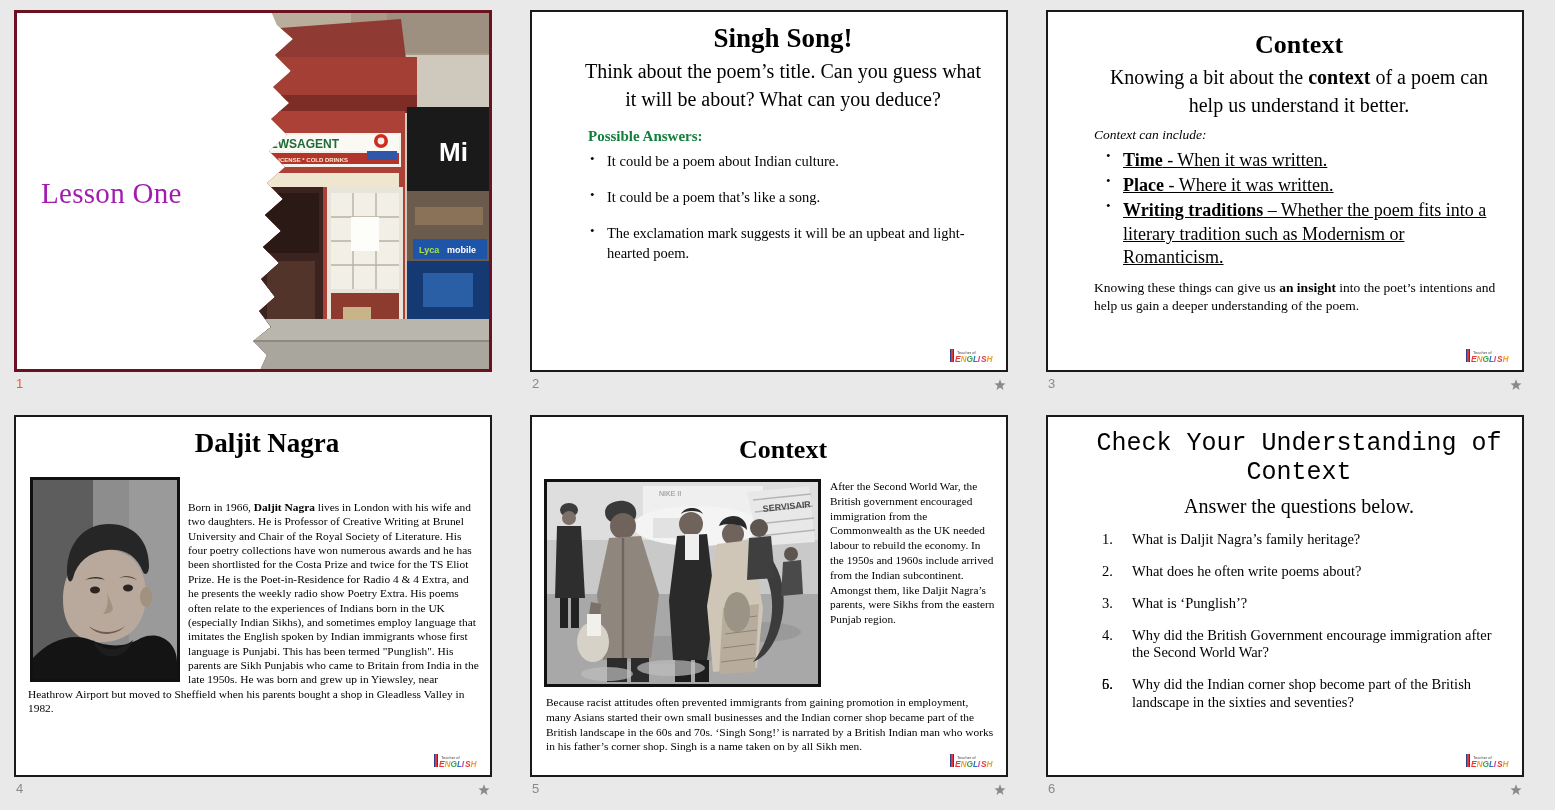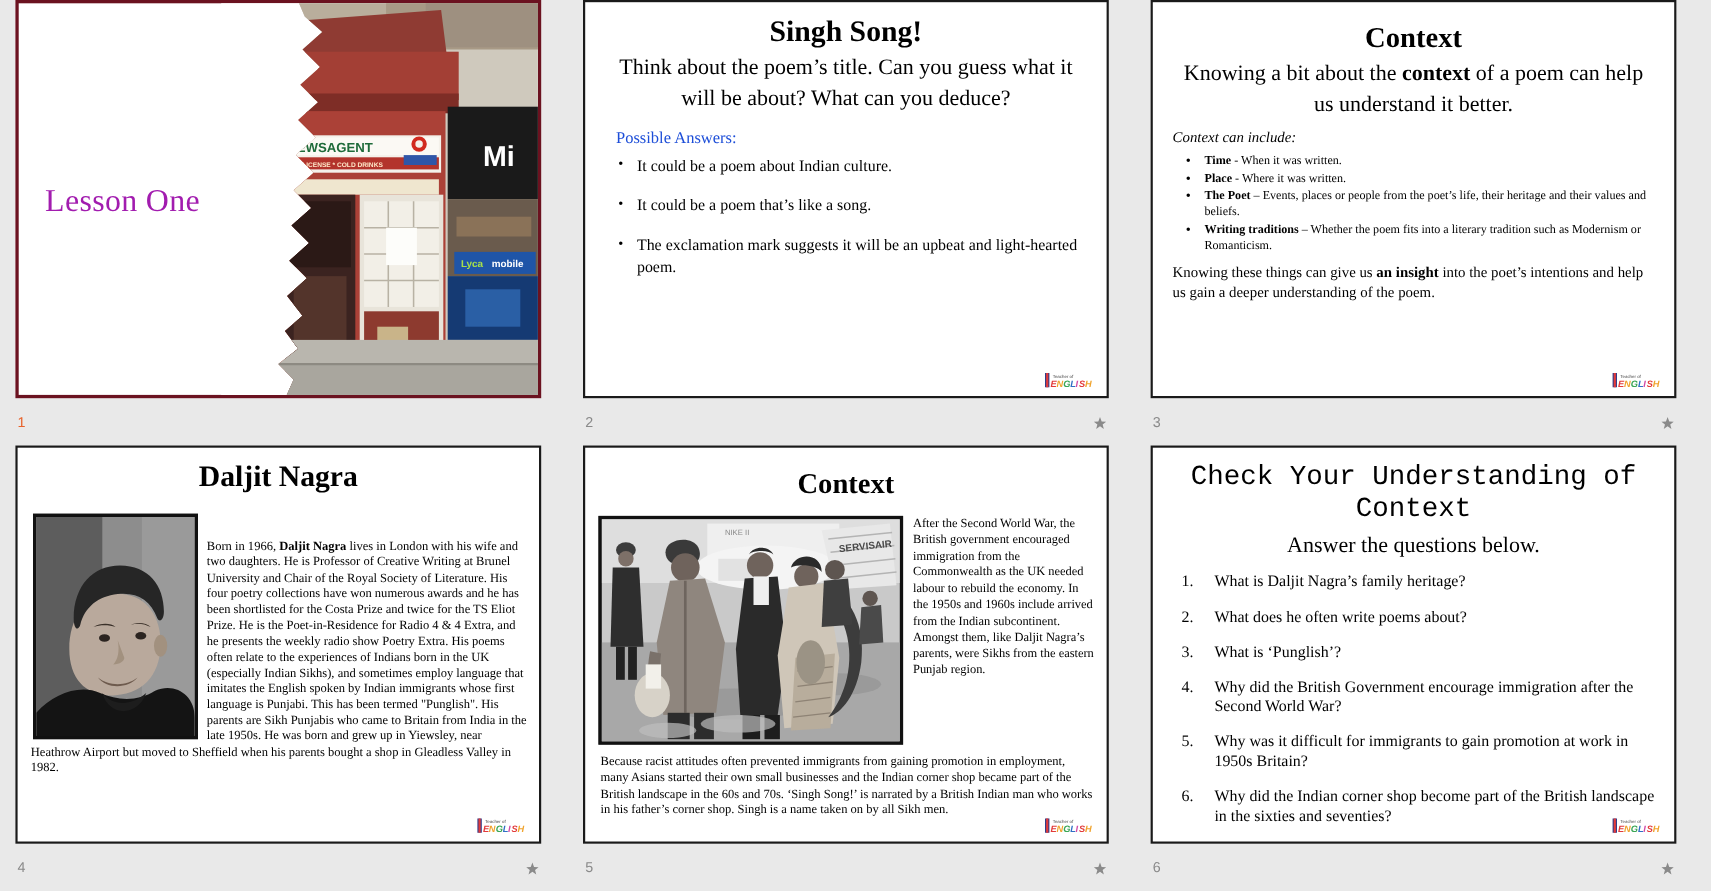--- a/index.html
+++ b/index.html
@@ -9,26 +9,27 @@
     font-family:"Liberation Serif","DejaVu Serif",serif;
   }
   .sorter{
     position:relative;width:1555px;height:810px;
     display:grid;
     grid-template-columns:516px 516px 516px;
     grid-template-rows:405px 405px;
   }
   .cell{position:relative;}
   .slide{
-    position:absolute;left:14px;top:0;
+    position:absolute;left:14px;top:10px;
     width:478px;height:362px;
     background:#ffffff;
     border:2px solid #1a1a1a;
     box-sizing:border-box;
     overflow:hidden;
+    padding-left:28px;
   }
   .slide.accent{border:3px solid #6b1220;}
   .gutter{
     position:absolute;left:14px;top:374px;width:480px;height:26px;
   }
   .slidenum{
     position:absolute;left:2px;top:2px;
     font-family:"Liberation Sans","DejaVu Sans",sans-serif;
     font-size:13px;color:#8a8a8a;
   }
@@ -65,23 +66,23 @@
     text-align:left;font-size:13.5px;margin:7px 18px 0;line-height:1.34;font-style:italic;
   }
   .bullets{margin:4px 16px 0 30px;padding:0;list-style:none;}
   .bullets li{
     position:relative;font-size:14.5px;line-height:1.4;
     margin:0 0 16px 0;padding-left:17px;color:#000;
   }
   .bullets li:before{
     content:"\2022";position:absolute;left:0;top:-1px;font-size:13px;
   }
-  .tight li{font-size:11px;line-height:1.3;margin-bottom:2px;}
+  .tight li{font-size:18px;line-height:1.3;margin-bottom:2px;text-decoration:underline;}
   .redlabel{
-    font-size:15px;font-weight:normal;color:#1d4ed8;
+    font-size:15px;font-weight:bold;color:#15803d;
     margin:14px 0 6px 28px;
   }
   .para{
     font-size:13.5px;line-height:1.34;margin:9px 18px 0;color:#000;
   }
   b{font-weight:bold;}
 
   
   .s4-body{position:absolute;left:12px;top:58px;right:10px;}
   .s4-portrait{
@@ -232,21 +233,20 @@
   </div>
 
   <div class="cell">
     <div class="slide">
       <div class="title t-md">Context</div>
       <div class="lead"><span>Knowing a bit about the </span><b>context</b><span> of a poem can help us understand it better.</span></div>
       <div class="lead-left">Context can include:</div>
       <ul class="bullets tight">
         <li><b>Time</b><span> - When it was written.</span></li>
         <li><b>Place</b><span> - Where it was written.</span></li>
-        <li><b>The Poet</b><span> – Events, places or people from the poet’s life, their heritage and their values and beliefs.</span></li>
         <li><b>Writing traditions</b><span> – Whether the poem fits into a literary tradition such as Modernism or Romanticism.</span></li>
       </ul>
       <div class="para"><span>Knowing these things can give us </span><b>an insight</b><span> into the poet’s intentions and help us gain a deeper understanding of the poem.</span></div>
       <div class="logo">
         <svg viewBox="0 0 50 17" width="50" height="17">
           <rect x="0" y="0" width="50" height="17" fill="#ffffff"></rect>
           <path d="M2,2 L6,2 L6,15 L2,15 Z" fill="#2f3d8a"></path>
           <path d="M3,2 L5,2 L5,15 L3,15 Z" fill="#e23a3a"></path>
           <text x="9" y="6.6" font-family="Liberation Sans, sans-serif" font-size="4" fill="#444">Teacher of</text>
           <text x="7" y="14.6" font-family="Liberation Sans, sans-serif" font-size="8.4" font-weight="bold" font-style="italic" fill="#e23a3a">E</text>
@@ -420,21 +420,21 @@
 
   <div class="cell">
     <div class="slide">
       <div class="t-thin">Check Your Understanding of Context</div>
       <div class="lead">Answer the questions below.</div>
       <ol class="qlist">
         <li><span class="num">1.</span><span>What is Daljit Nagra’s family heritage?</span></li>
         <li><span class="num">2.</span><span>What does he often write poems about?</span></li>
         <li><span class="num">3.</span><span>What is ‘Punglish’?</span></li>
         <li><span class="num">4.</span><span>Why did the British Government encourage immigration after the Second World War?</span></li>
-        <li><span class="num">5.</span><span>Why was it difficult for immigrants to gain promotion at work in 1950s Britain?</span></li>
+        <li><span class="num">5.</span></li>
         <li><span class="num">6.</span><span>Why did the Indian corner shop become part of the British landscape in the sixties and seventies?</span></li>
       </ol>
       <div class="logo">
         <svg viewBox="0 0 50 17" width="50" height="17">
           <rect x="0" y="0" width="50" height="17" fill="#ffffff"></rect>
           <path d="M2,2 L6,2 L6,15 L2,15 Z" fill="#2f3d8a"></path>
           <path d="M3,2 L5,2 L5,15 L3,15 Z" fill="#e23a3a"></path>
           <text x="9" y="6.6" font-family="Liberation Sans, sans-serif" font-size="4" fill="#444">Teacher of</text>
           <text x="7" y="14.6" font-family="Liberation Sans, sans-serif" font-size="8.4" font-weight="bold" font-style="italic" fill="#e23a3a">E</text>
           <text x="12.4" y="14.6" font-family="Liberation Sans, sans-serif" font-size="8.4" font-weight="bold" font-style="italic" fill="#f0a32c">N</text>

